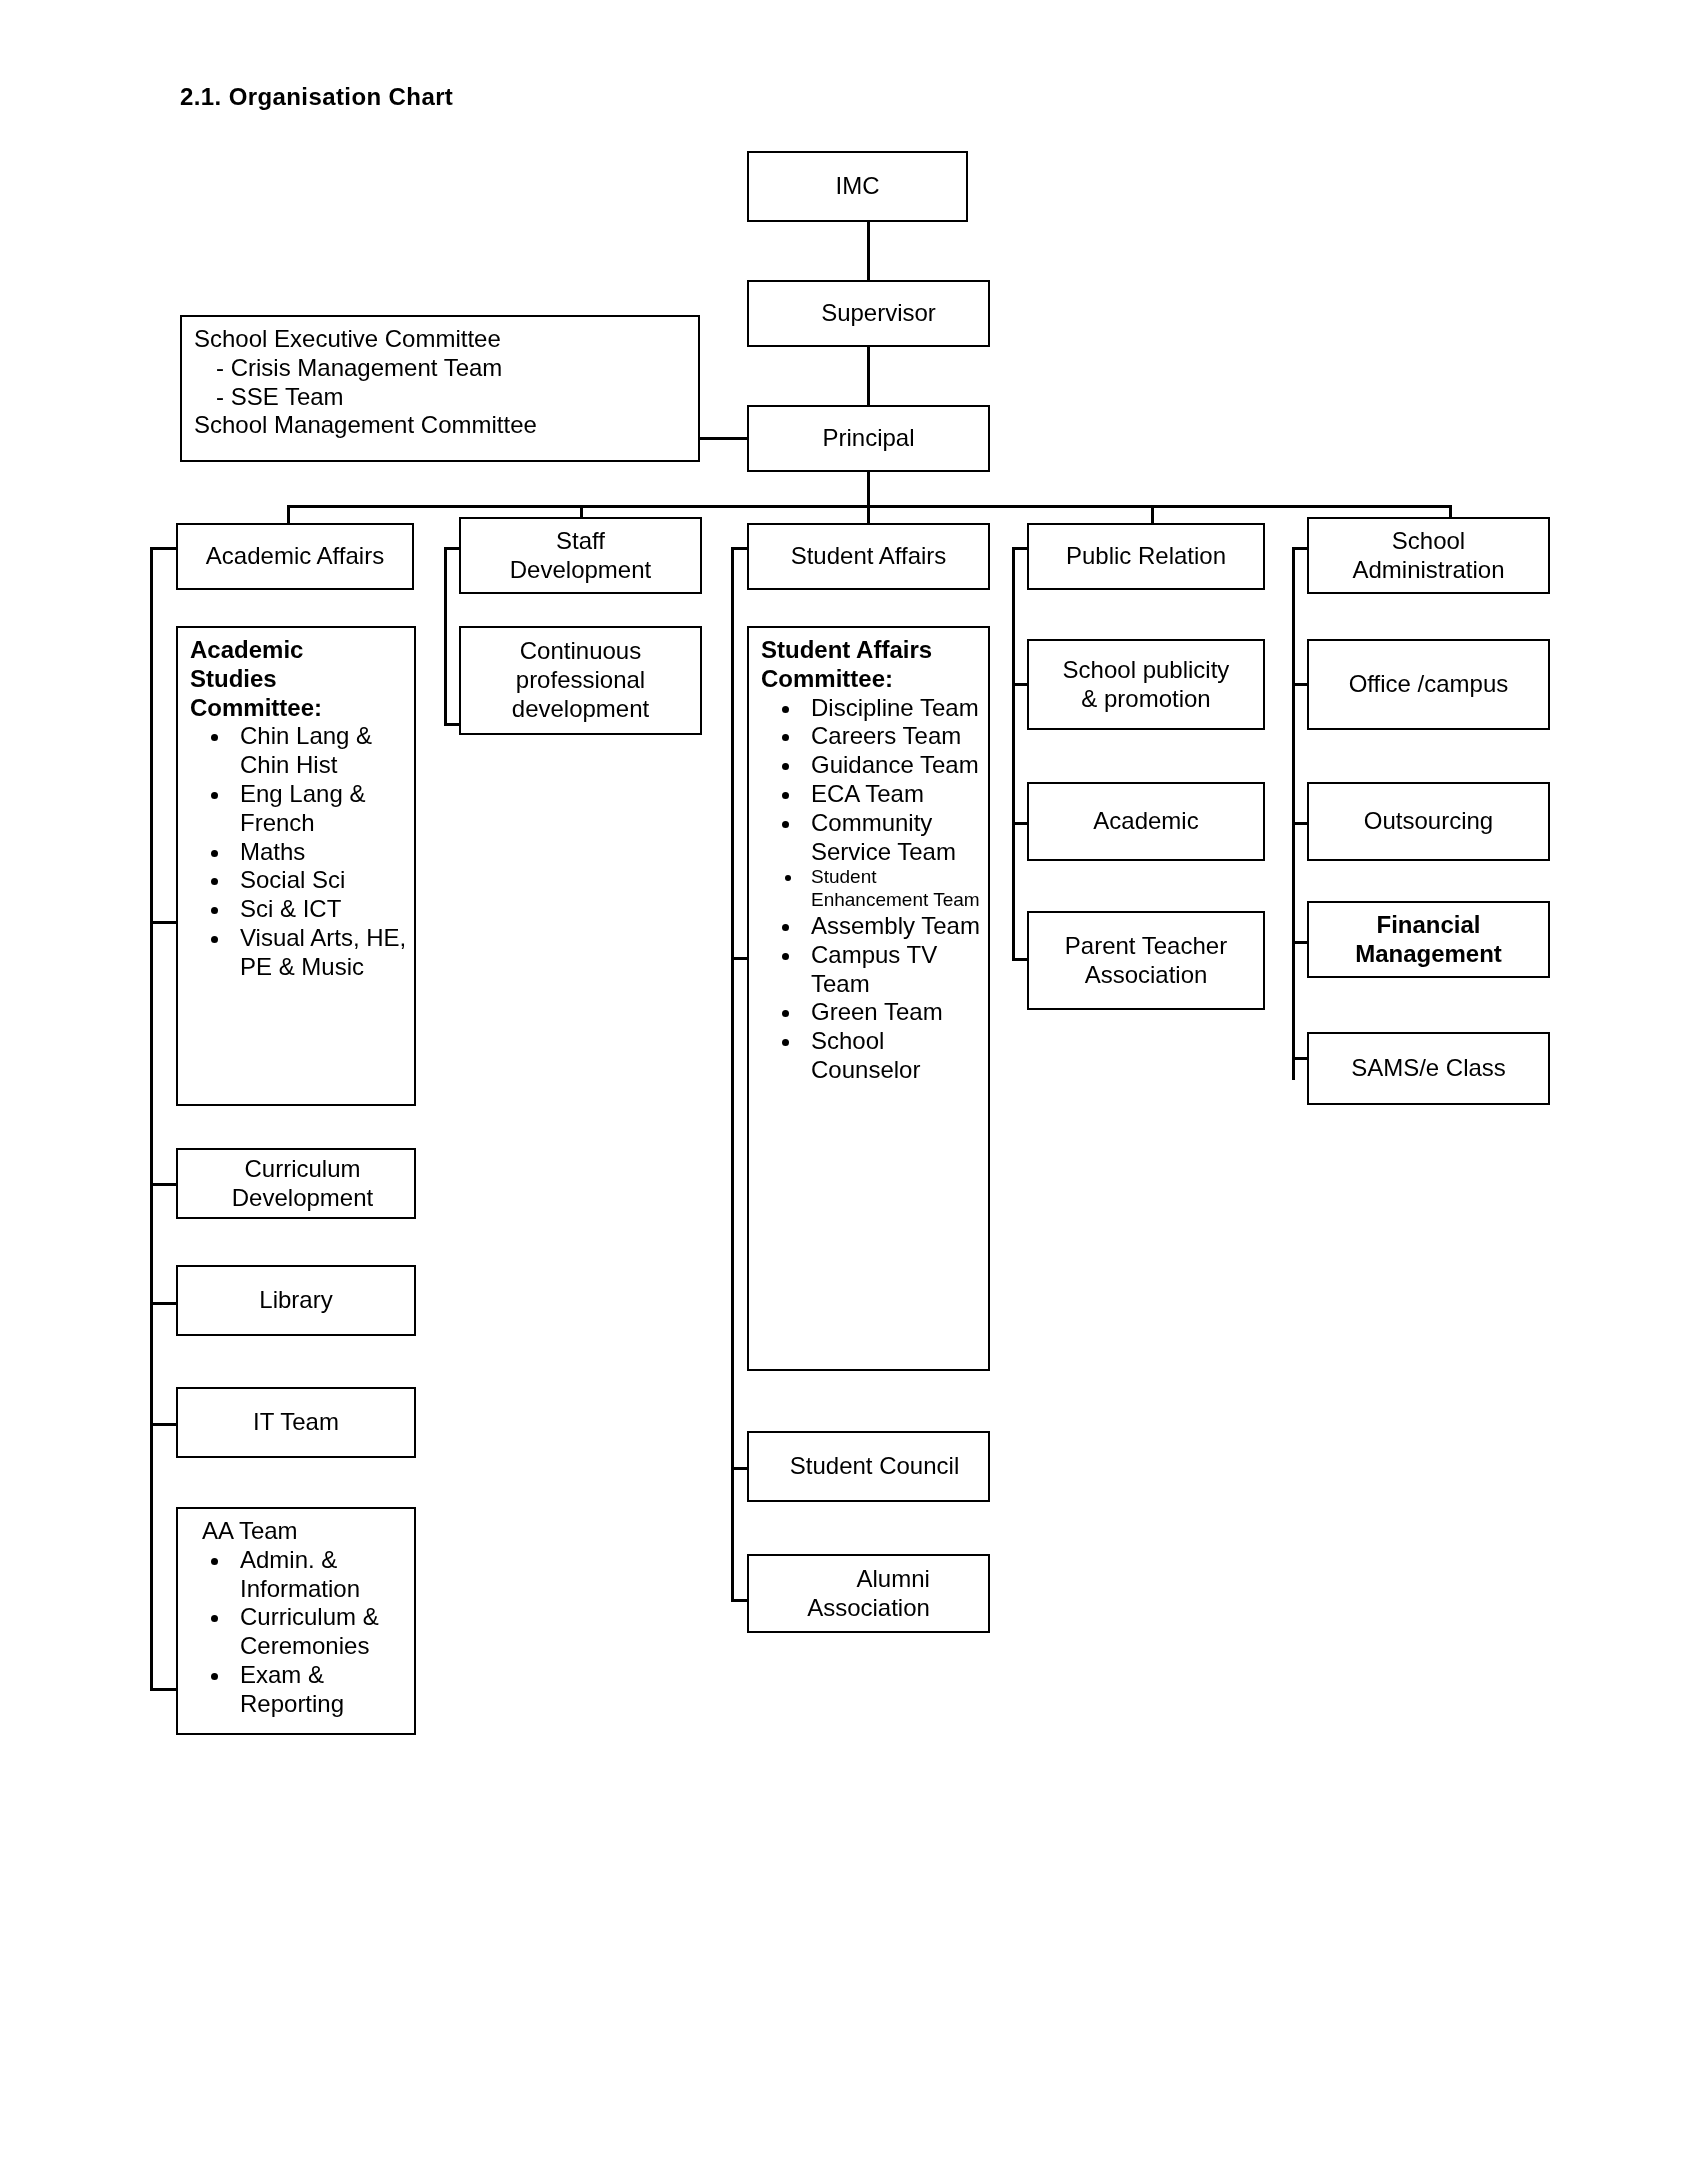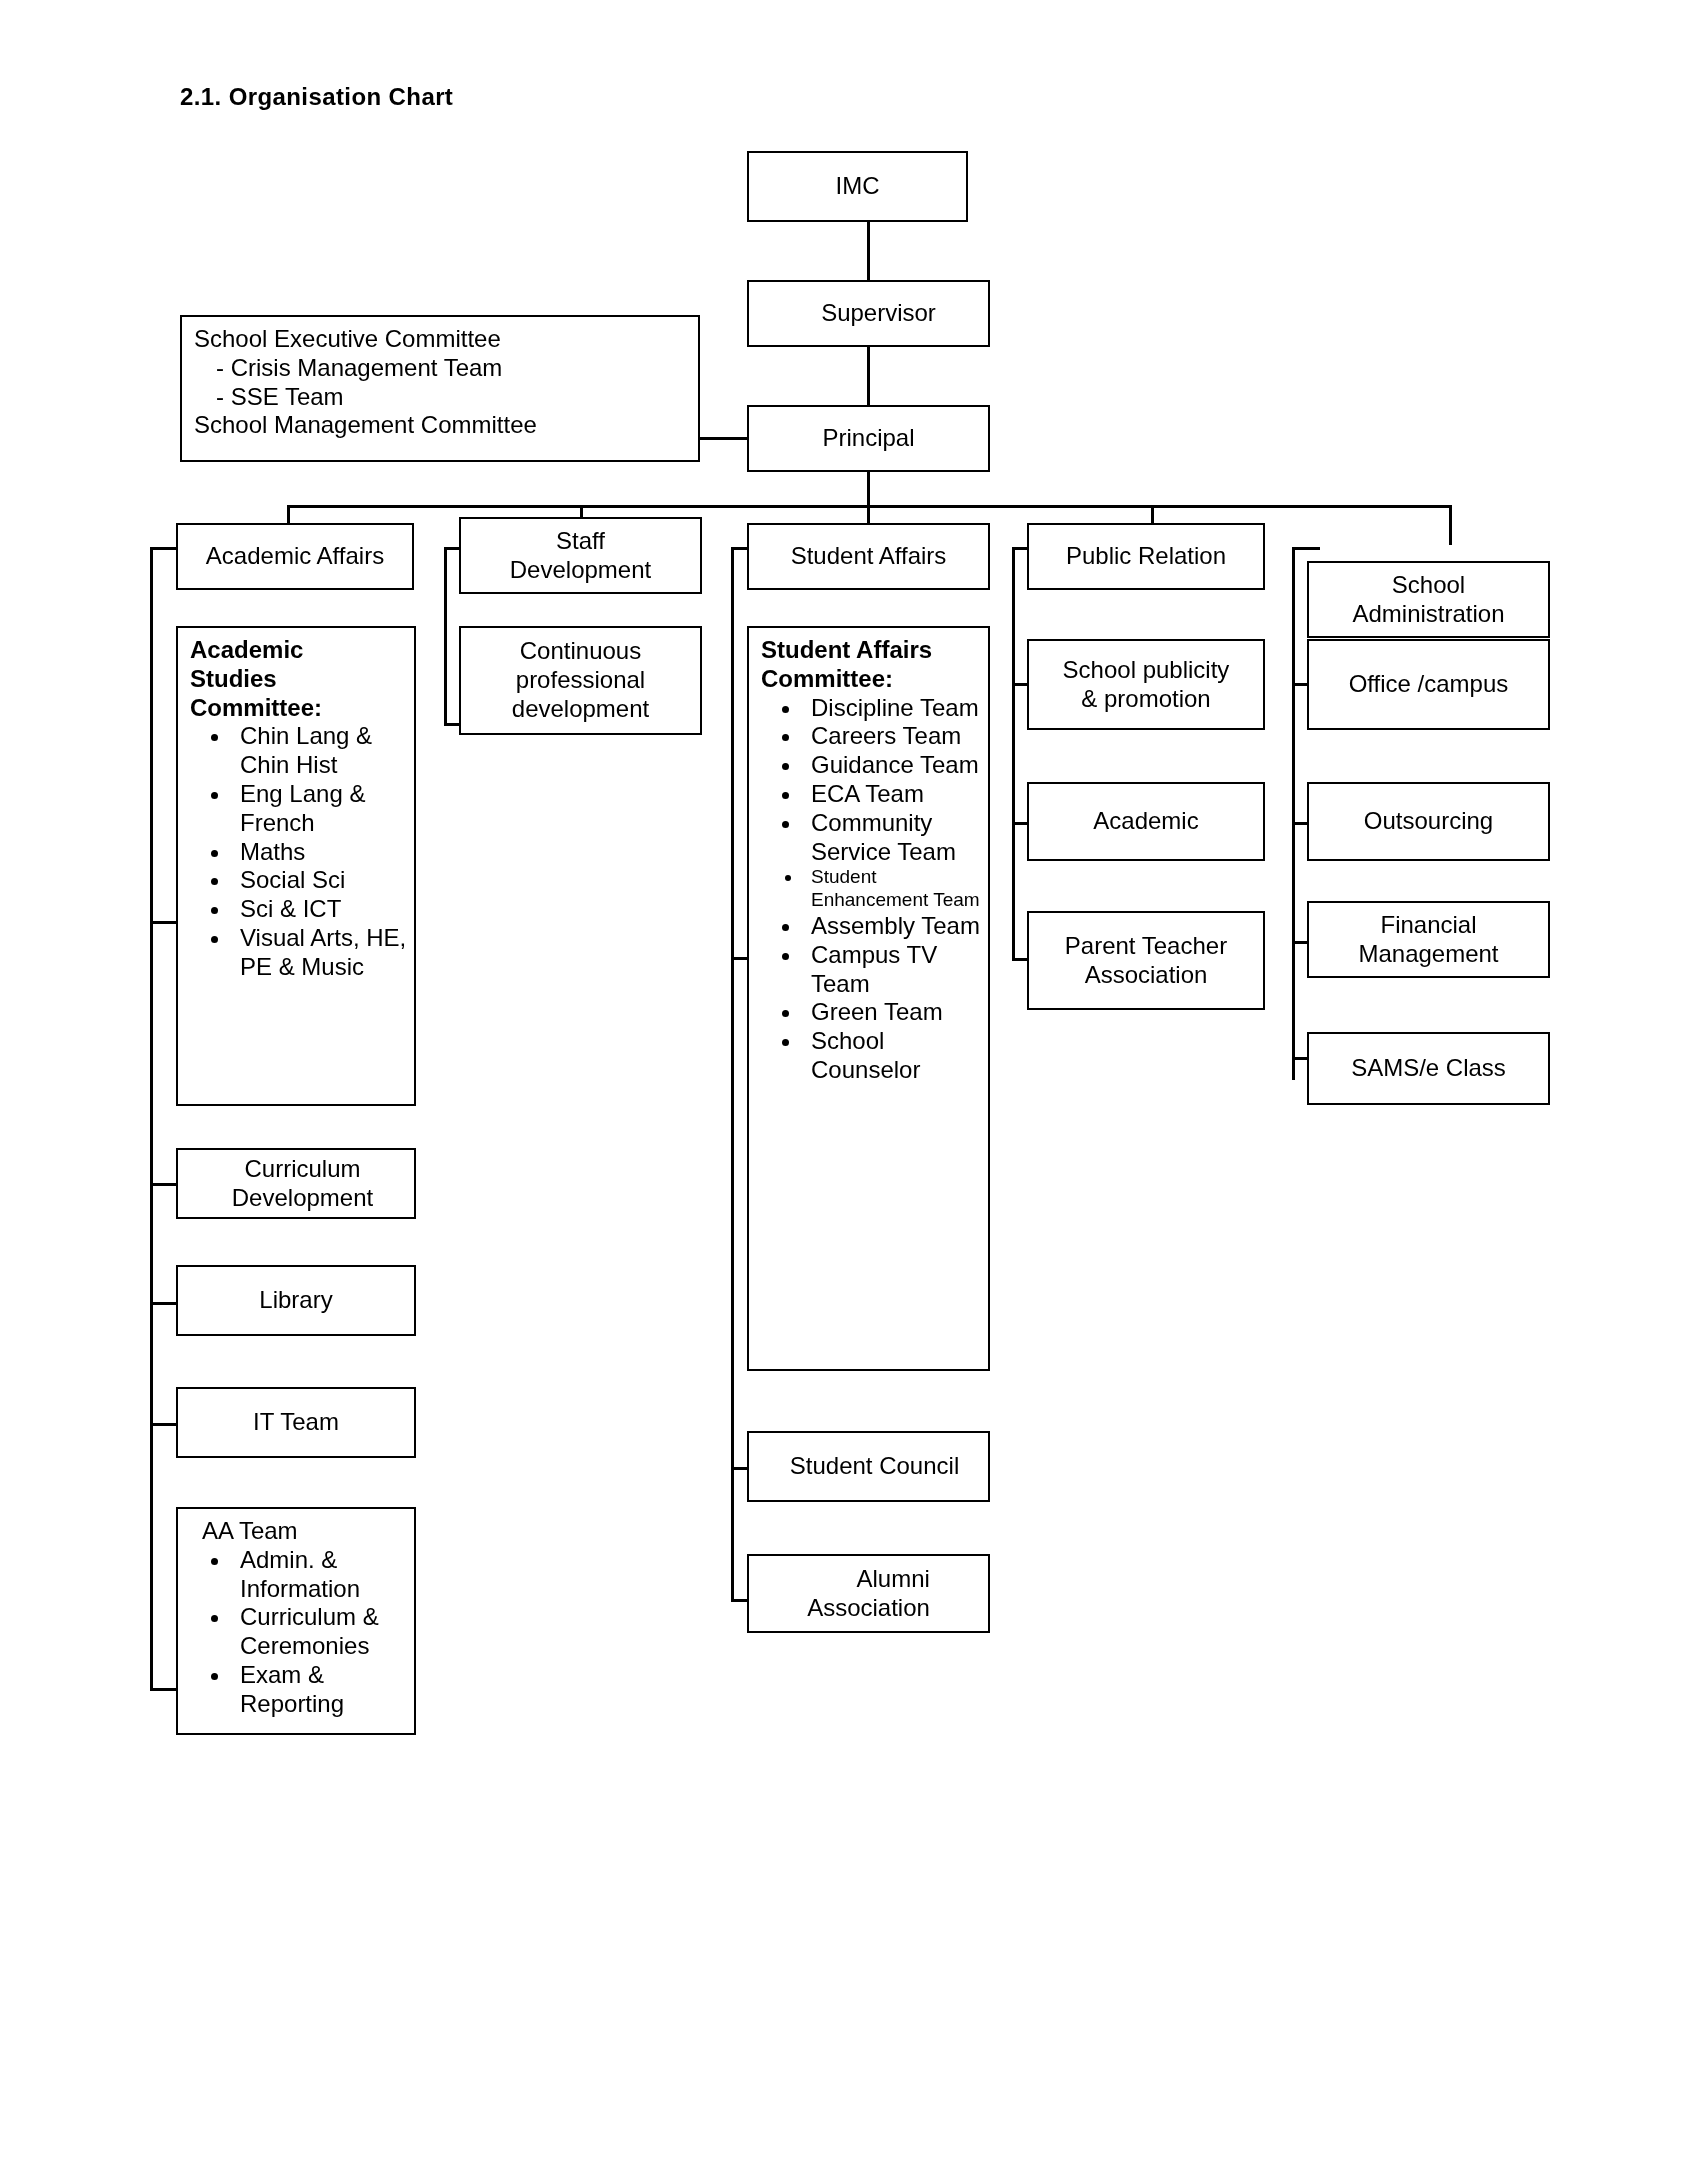--- a/index.html
+++ b/index.html
@@ -117,21 +117,21 @@
 <div class="box center" style="left:459px; top:517px; width:243px; height:77px;">
   <span style="white-space:pre-line;">Staff
 Development</span>
 </div>
 <div class="box center" style="left:747px; top:523px; width:243px; height:67px;">
   <span>Student Affairs</span>
 </div>
 <div class="box center" style="left:1027px; top:523px; width:238px; height:67px;">
   <span>Public Relation</span>
 </div>
-<div class="box center" style="left:1307px; top:517px; width:243px; height:77px;margin-top:44px;">
+<div class="box center" style="left:1307px; top:517px; width:243px; height:77px;">
   <span style="white-space:pre-line;">School
 Administration</span>
 </div>
 
 <div class="ln v" style="left:150px; top:547px; height:1143px;"></div>
 <div class="ln h" style="left:150px; top:547px; width:28px;"></div>
 <div class="ln h" style="left:150px; top:921px; width:28px;"></div>
 <div class="ln h" style="left:150px; top:1183px; width:28px;"></div>
 <div class="ln h" style="left:150px; top:1302px; width:28px;"></div>
 <div class="ln h" style="left:150px; top:1423px; width:28px;"></div>
@@ -243,21 +243,21 @@
 <div class="ln h" style="left:1292px; top:1057px; width:28px;"></div>
 
 <div class="box center" style="left:1307px; top:639px; width:243px; height:91px;">
   <span>Office /campus</span>
 </div>
 
 <div class="box center" style="left:1307px; top:782px; width:243px; height:79px;">
   <span>Outsourcing</span>
 </div>
 
-<div class="box center" style="left:1307px; top:901px; width:243px; height:77px;">
+<div class="box center" style="left:1307px; top:901px; width:243px; height:77px;font-weight:bold;">
   <span style="white-space:pre-line;">Financial
 Management</span>
 </div>
 
 <div class="box center" style="left:1307px; top:1020px; width:243px; height:73px;margin-top:12px;">
   <span>SAMS/e Class</span>
 </div>
 
 
 </body></html>

